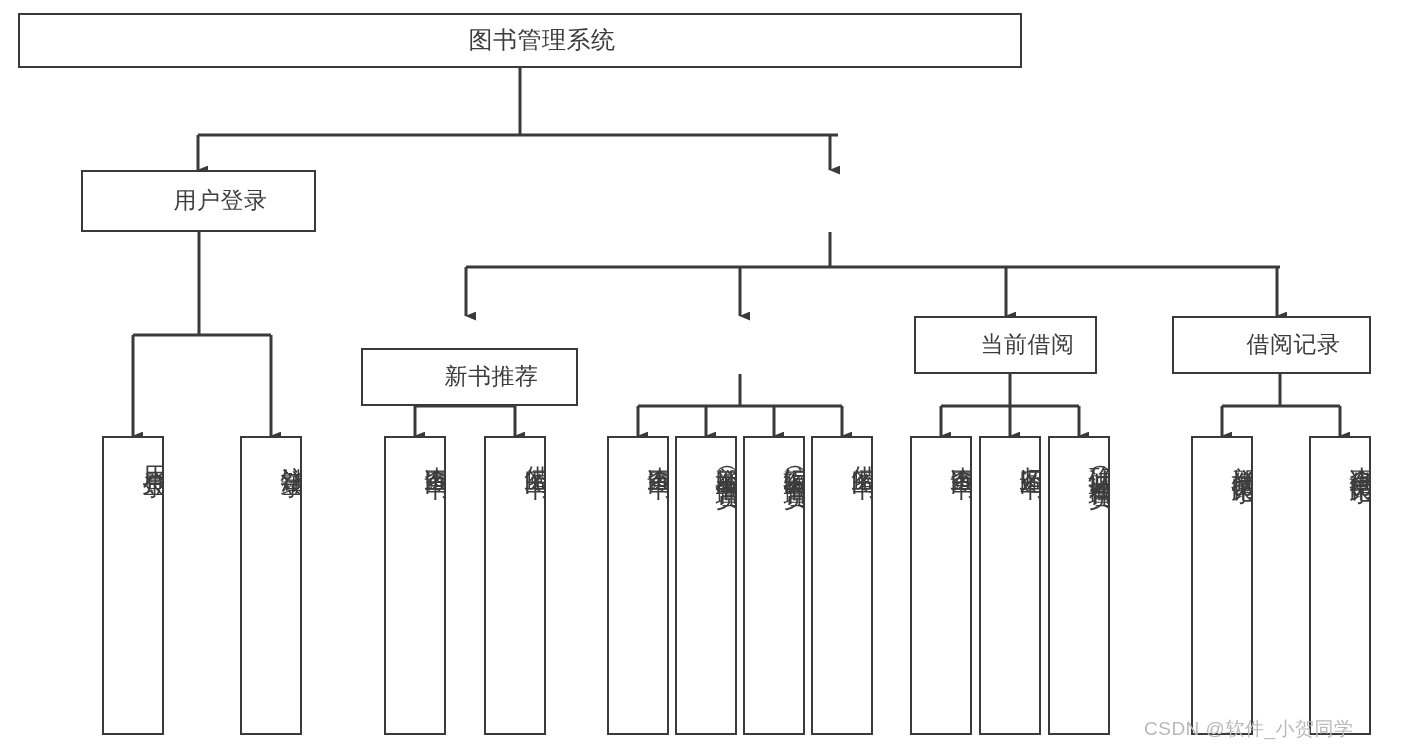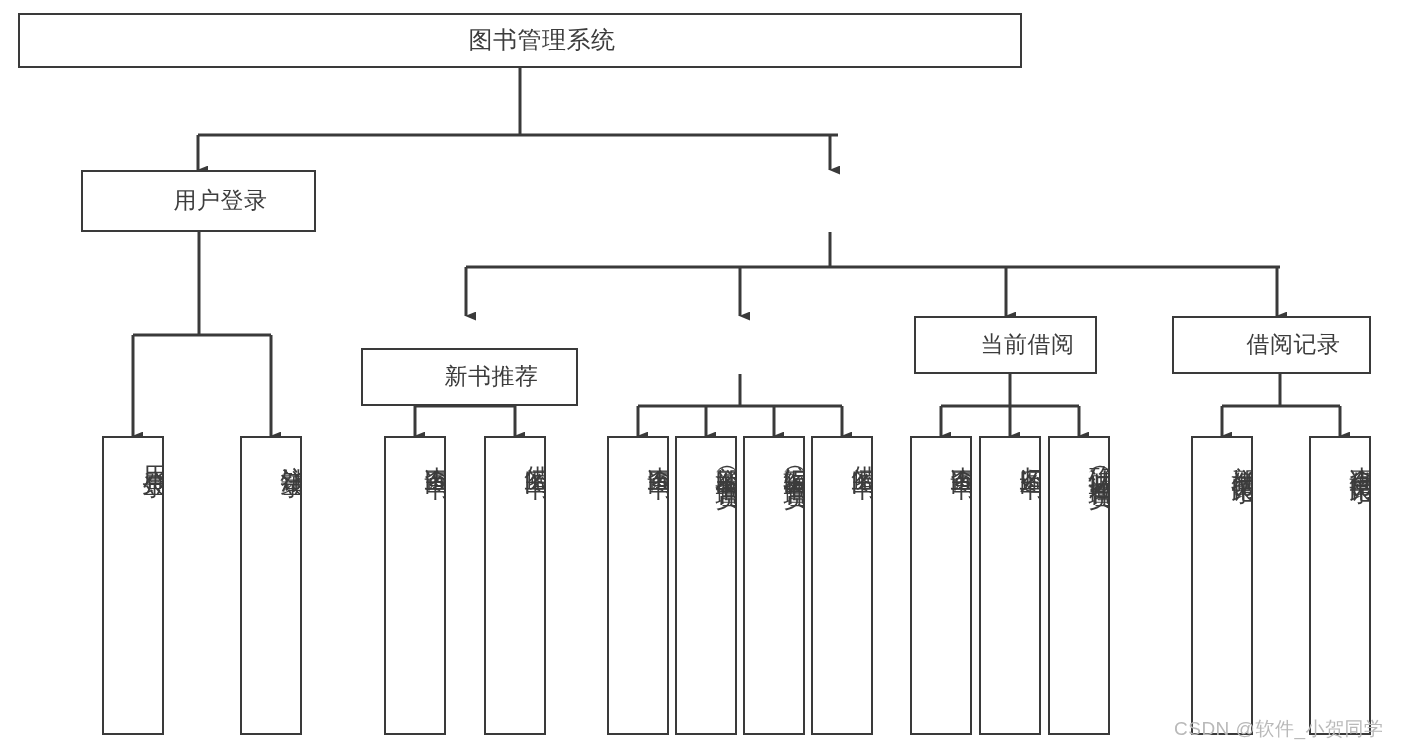--- a/index.html
+++ b/index.html
@@ -196,15 +196,15 @@
   </div>
 
   <div class="node v" style="left:1191px; top:436px; width:62px; height:299px;">
     <span class="label">新增借阅记录</span>
   </div>
 
   <div class="node v" style="left:1309px; top:436px; width:62px; height:299px;">
     <span class="label">查询借阅记录</span>
   </div>
 
-  <div class="watermark" style="left:1144px; top:716px;margin-left:30px;">CSDN @软件_小贺同学</div>
+  <div class="watermark" style="left:1144px; top:716px;">CSDN @软件_小贺同学</div>
 
 </div>
 
 </body></html>

